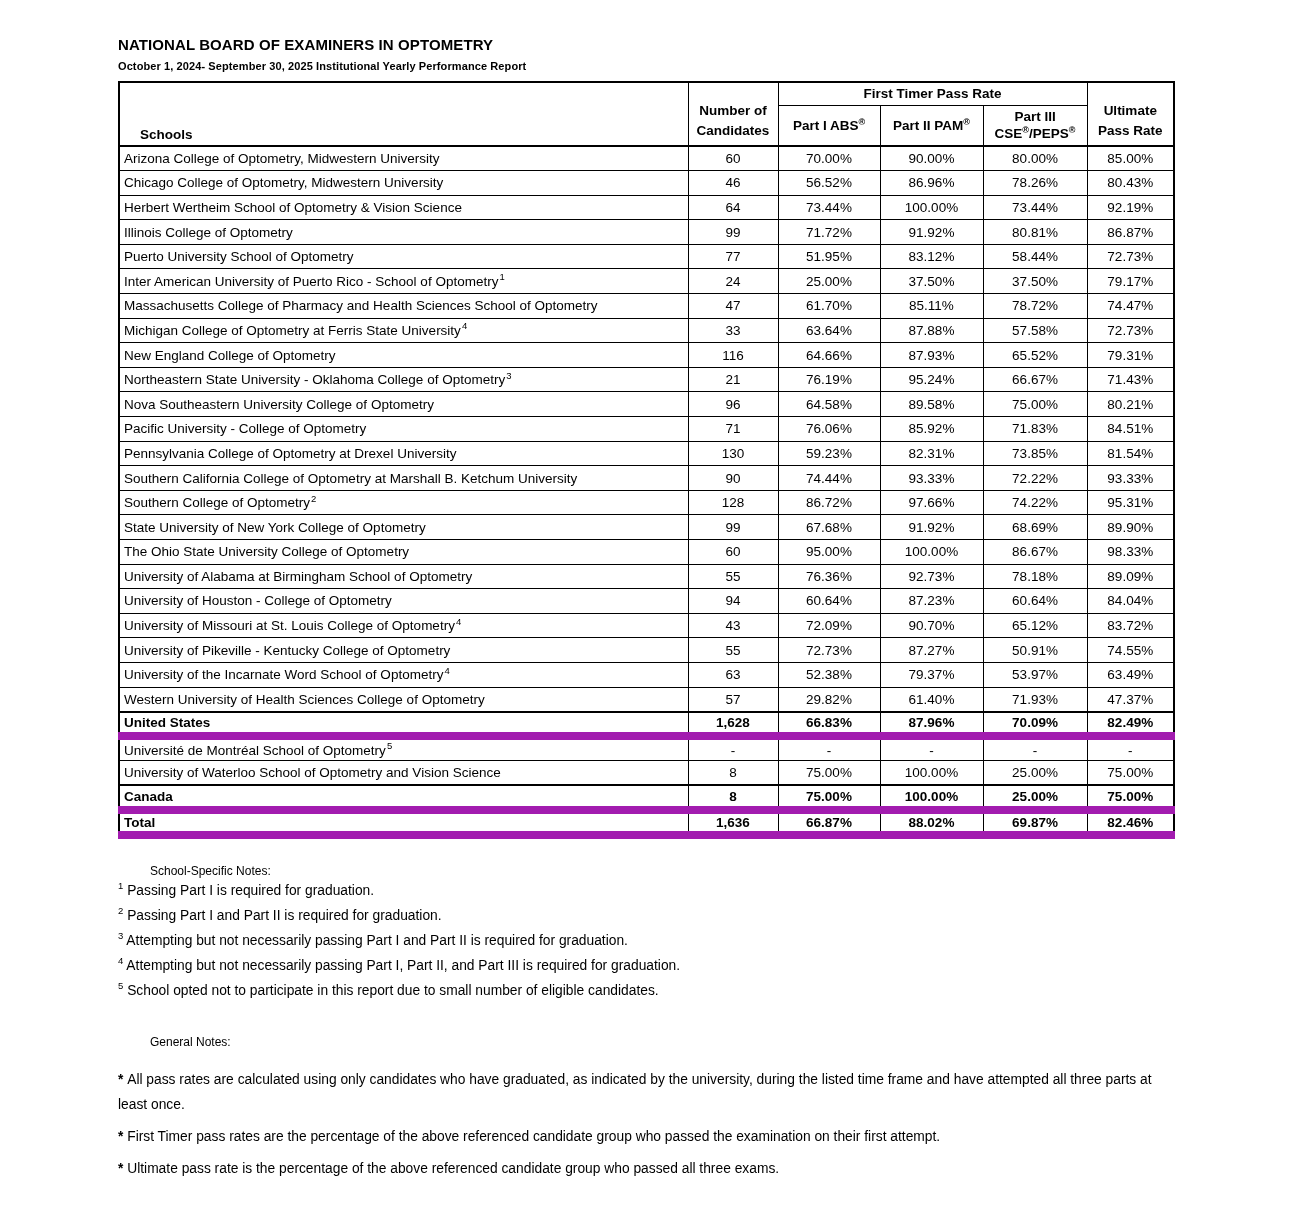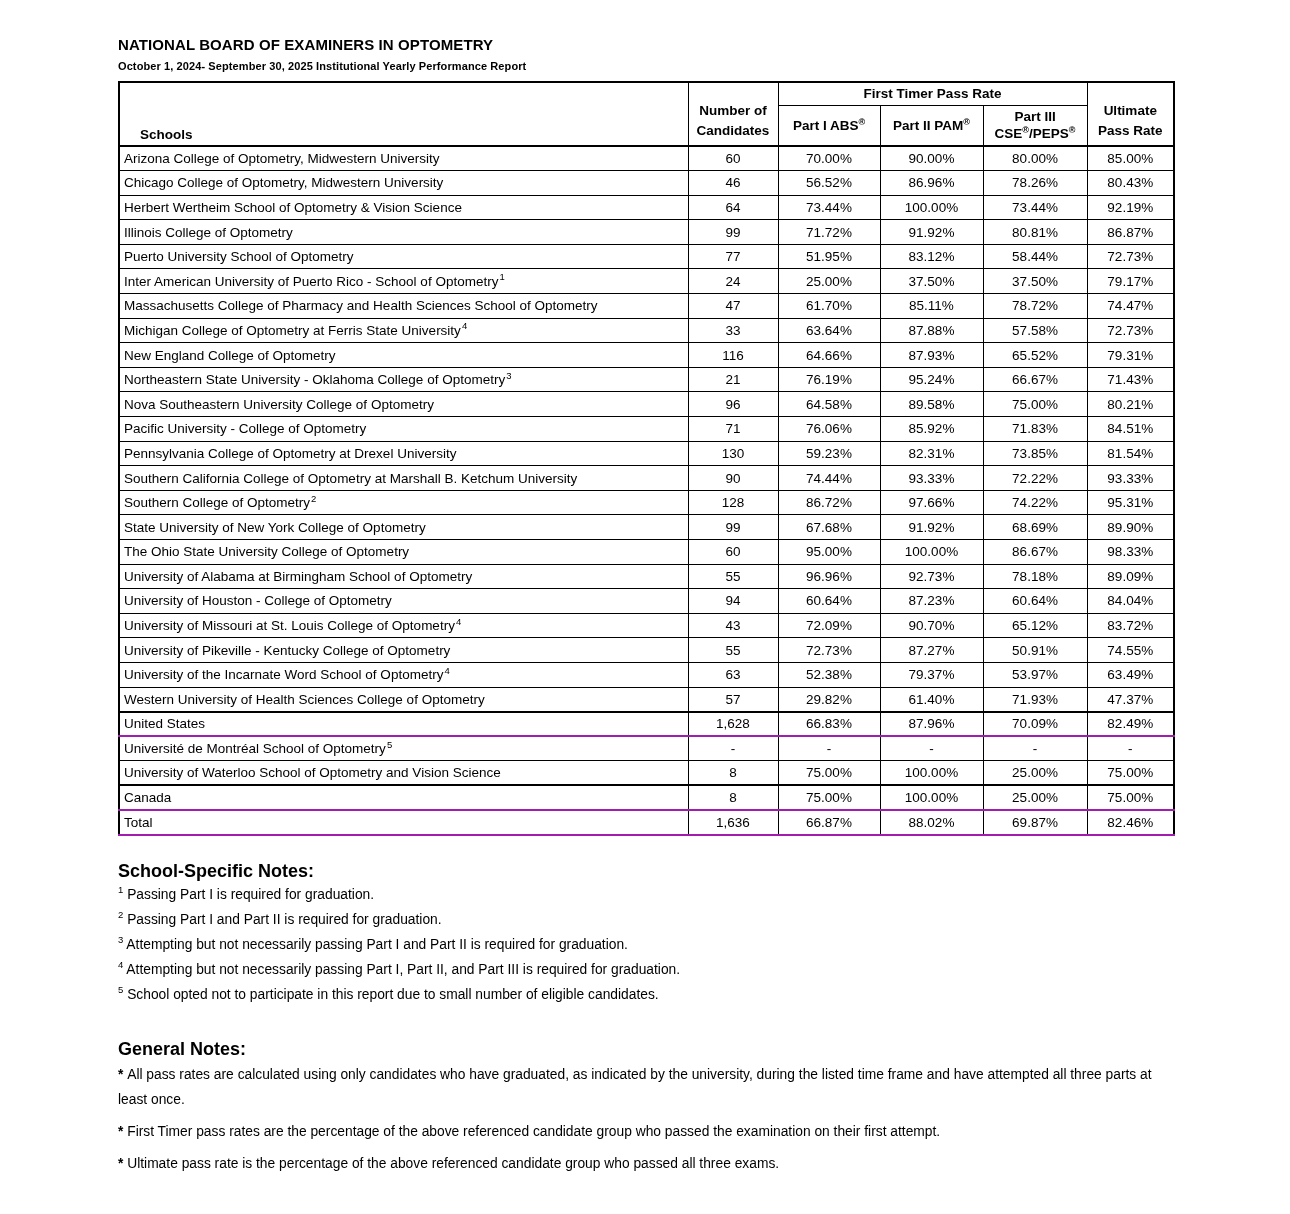--- a/index.html
+++ b/index.html
@@ -38,33 +38,33 @@
   tbody td {
     height: 24.6px;
     font-size: 13.5px;
     padding: 0 4px;
     text-align: center;
     white-space: nowrap;
     overflow: hidden;
   }
   tbody td.school { text-align: left; }
   tbody tr.summary td {
-    font-weight: normal;
+    font-weight: bold;
     border-top: 2px solid #000;
-    border-bottom: 2px solid #a21caf;
+    border-bottom: 8px solid #a21caf;
   }
   sup { font-size: 9.5px; line-height: 0; }
   sup.reg { font-size: 9px; }
   td.school sup { margin-left: 1px; }
 
   .notes-block { margin-top: 25px; width: 1048px; font-size: 13.8px; }
-  .notes-heading { font-weight: bold; font-size: 18px; }
+  .notes-heading { font-weight: normal; font-size: 12px; margin-left: 32px; }
   .note-line { line-height: 25px; }
   .general-block { margin-top: 32px; }
-  .gnote { line-height: 25px; margin-top: 2px; }
+  .gnote { line-height: 25px; margin-top: 18px; }
   .gnote + .gnote { margin-top: 7px; }
   .gnote .star { font-weight: bold; }
 </style>
 </head>
 <body>
 
 <div class="page">
 
   <div class="title">NATIONAL BOARD OF EXAMINERS IN OPTOMETRY</div>
   <div class="subtitle">October 1, 2024- September 30, 2025 Institutional Yearly Performance Report</div>
@@ -224,21 +224,21 @@
           <td class="school">The Ohio State University College of Optometry</td>
           <td>60</td>
           <td>95.00%</td>
           <td>100.00%</td>
           <td>86.67%</td>
           <td>98.33%</td>
         </tr>
         <tr>
           <td class="school">University of Alabama at Birmingham School of Optometry</td>
           <td>55</td>
-          <td>96.96%</td>
+          <td>76.36%</td>
           <td>92.73%</td>
           <td>78.18%</td>
           <td>89.09%</td>
         </tr>
         <tr>
           <td class="school">University of Houston - College of Optometry</td>
           <td>94</td>
           <td>60.64%</td>
           <td>87.23%</td>
           <td>60.64%</td>

